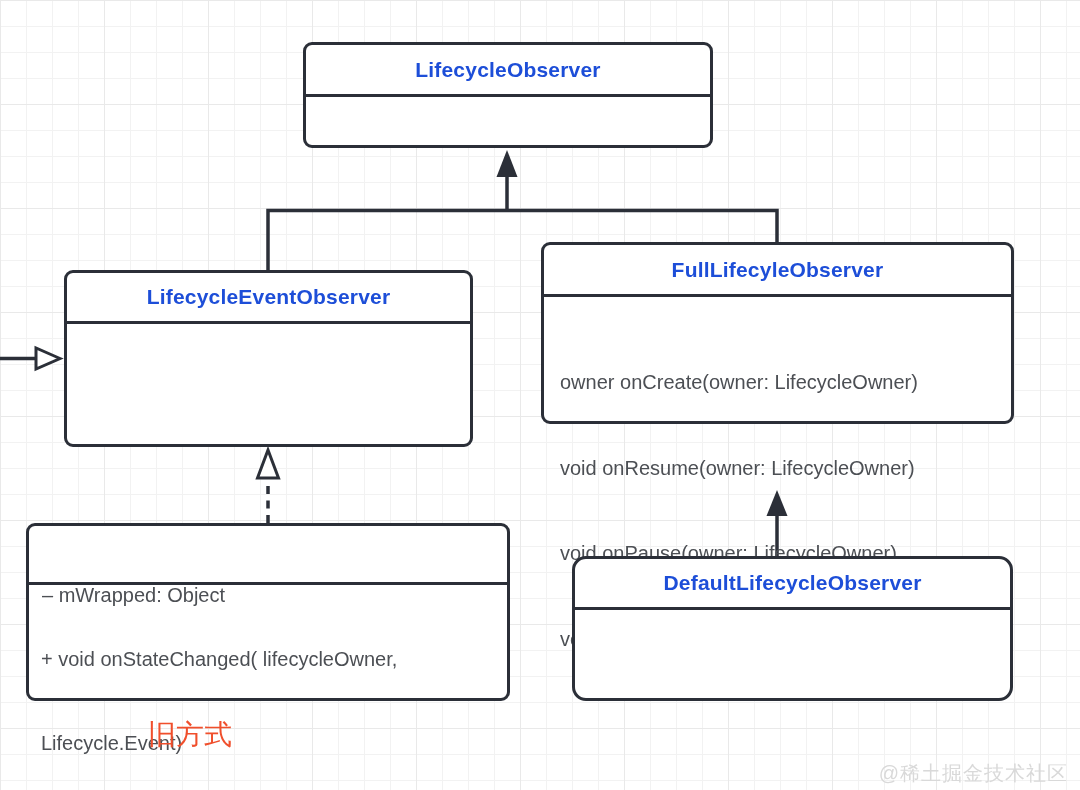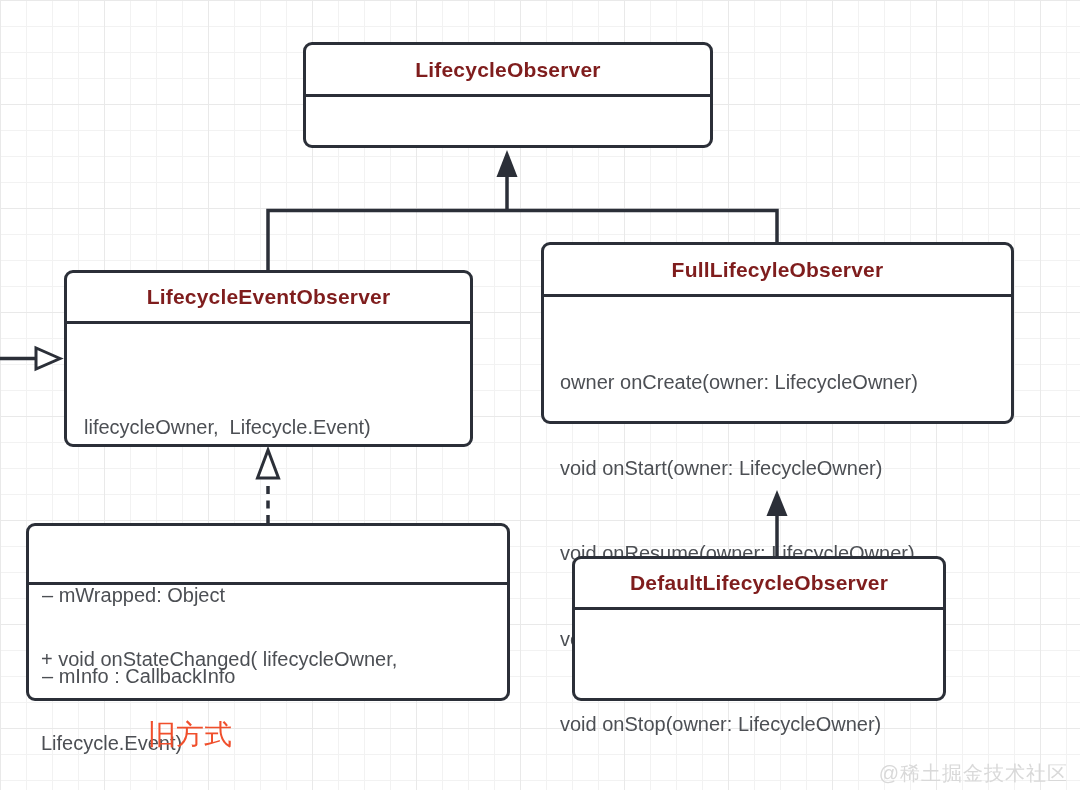--- a/index.html
+++ b/index.html
@@ -31,21 +31,21 @@
     border-radius: 9px;
     box-sizing: border-box;
     z-index: 2;
   }
   .uml-title {
     display: flex;
     align-items: center;
     justify-content: center;
     font-weight: bold;
     font-size: 21px;
-    color: #7f1d1d;
+    color: #1d4ed8;
     border-bottom: 3px solid #2b2f38;
     letter-spacing: 0.2px;
   }
   .uml-text {
     font-size: 20px;
     color: #4c4f54;
     white-space: pre-wrap;
   }
   
   .b1 { left: 303px; top: 42px; width: 410px; height: 106px; }
@@ -63,21 +63,21 @@
   .b4 .uml-title { height: 51px; }
   .b4 .uml-fields {
     height: 54px;
     border-bottom: 3px solid #2b2f38;
     padding: 2px 16px 0 13px;
     line-height: 27px;
     box-sizing: content-box;
   }
   .b4 .uml-methods { padding: 4px 0 0 12px; line-height: 28px; }
   
-  .b5 { left: 572px; top: 556px; width: 374px; height: 145px; }
+  .b5 { left: 572px; top: 556px; width: 441px; height: 145px; border-radius: 14px; }
   .b5 .uml-title { height: 48px; }
 
   .way-label {
     position: absolute;
     width: 320px;
     text-align: left;
     font-size: 28px;
     font-weight: 500;
     color: #f04f2c;
     z-index: 3;
@@ -116,40 +116,37 @@
   </svg>
 
   <div class="uml-box b1">
     <div class="uml-title">LifecycleObserver</div>
     <div class="uml-body"></div>
   </div>
 
   <div class="uml-box b2">
     <div class="uml-title">LifecycleEventObserver</div>
     <div class="uml-body uml-text">
-      <div>lifecycleOwner,  Lifecycle.Event)</div>
     </div>
   </div>
 
   <div class="uml-box b3">
     <div class="uml-title">FullLifecyleObserver</div>
     <div class="uml-body uml-text">
       <div>owner onCreate(owner: LifecycleOwner)</div>
-      <div>void onStart(owner: LifecycleOwner)</div>
       <div>void onResume(owner: LifecycleOwner)</div>
       <div>void onPause(owner: LifecycleOwner)</div>
       <div>void onStop(owner: LifecycleOwner)</div>
       
     </div>
   </div>
 
   <div class="uml-box b4">
     <div class="uml-fields uml-text">
       <div>– mWrapped: Object</div>
-      <div>– mInfo : CallbackInfo</div>
     </div>
     <div class="uml-methods uml-text">
       <div>+ void onStateChanged( lifecycleOwner,</div>
       <div>Lifecycle.Event)</div>
     </div>
   </div>
 
   <div class="uml-box b5">
     <div class="uml-title">DefaultLifecycleObserver</div>
     <div class="uml-body"></div>

